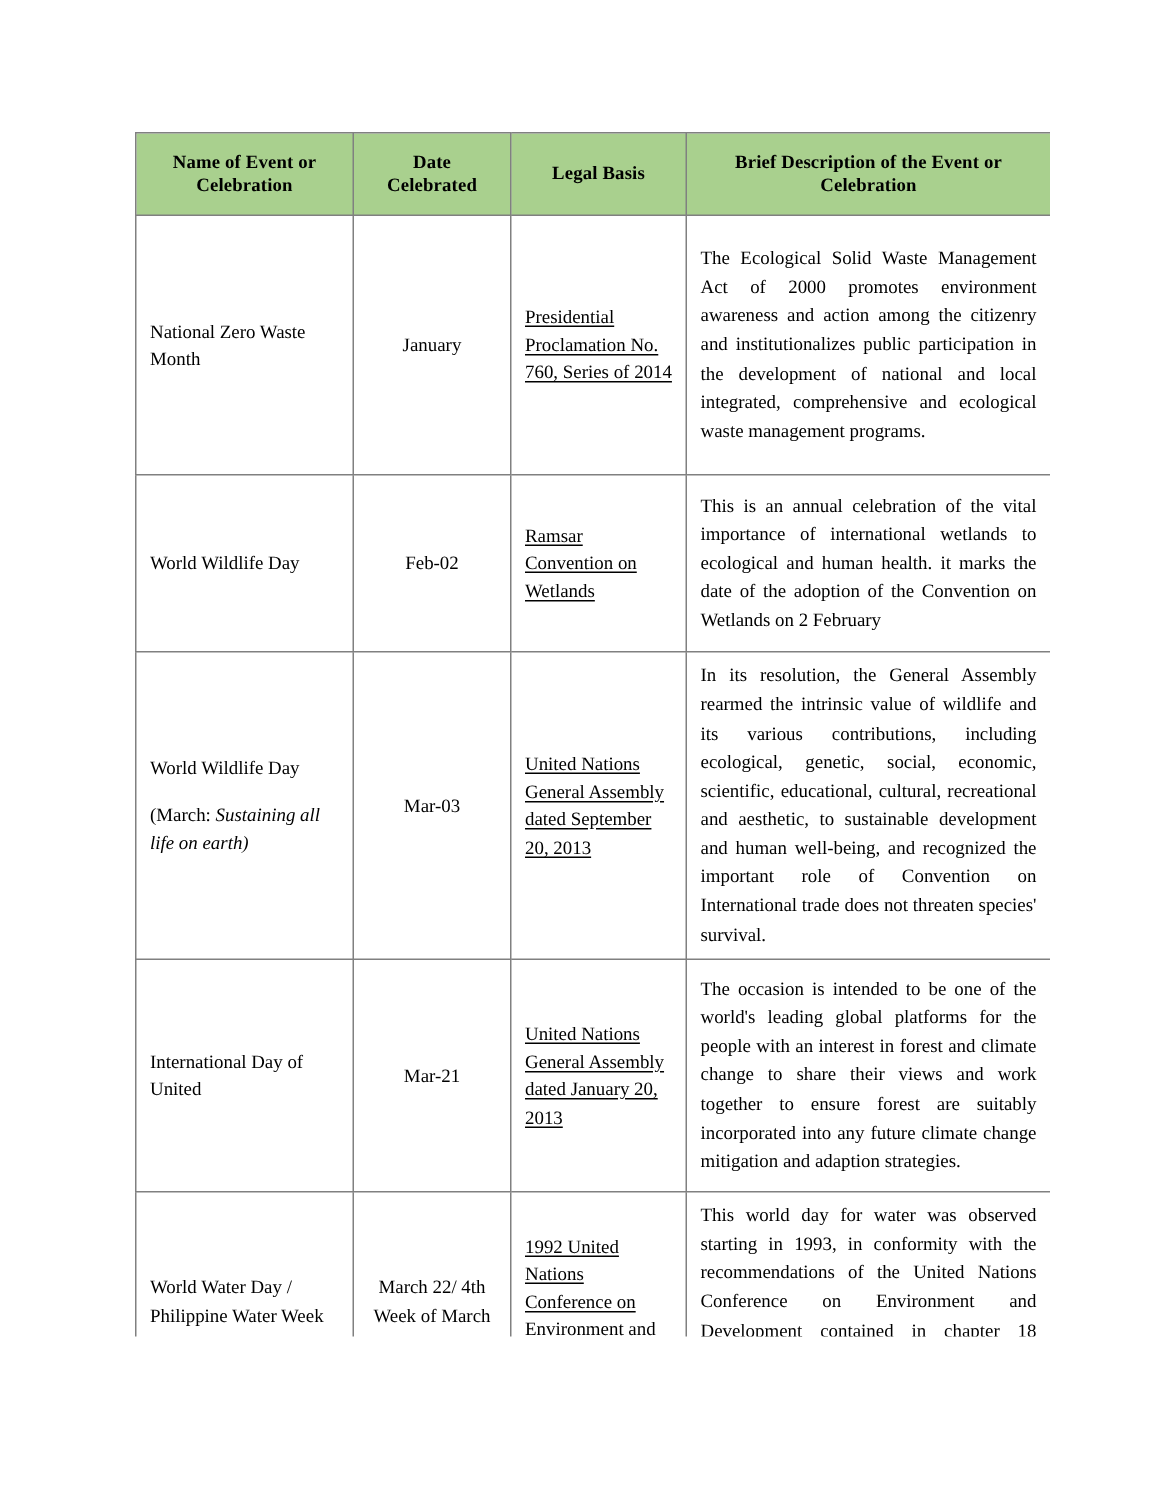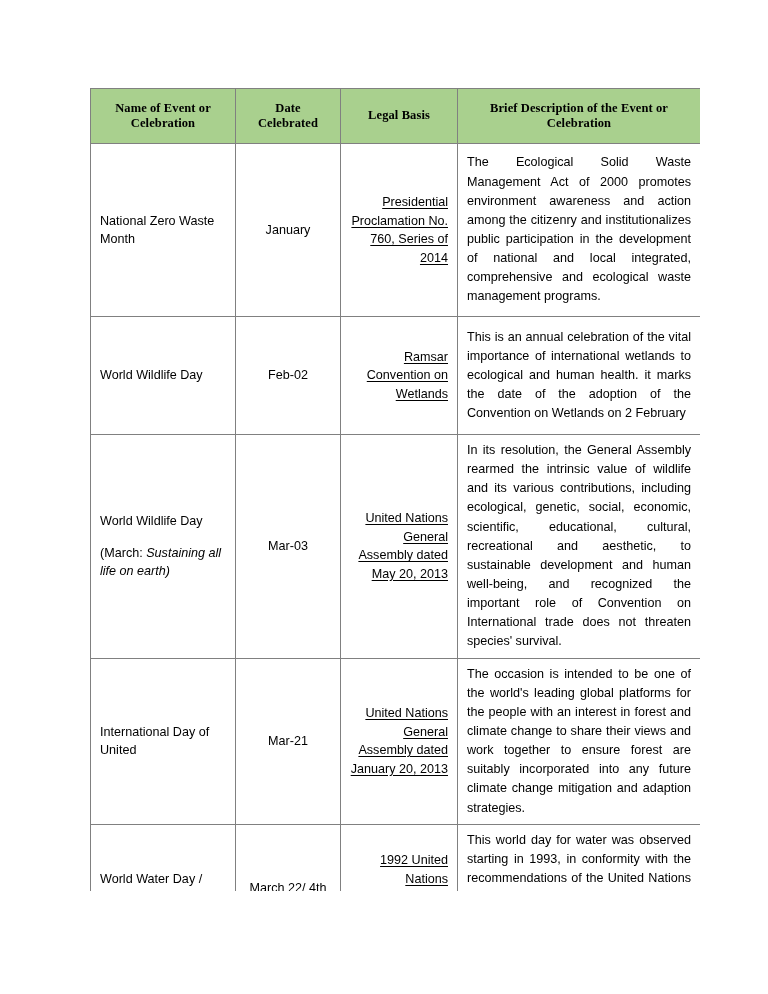--- a/index.html
+++ b/index.html
@@ -65,21 +65,21 @@
     line-height: 1.22;
     text-align: center;
     vertical-align: middle;
     height: 42px;
     padding: 5px 6px;
     letter-spacing: 0.1px;
   }
 
   
   td {
-    font-family: Liberation Sans, sans-serif;
+    font-family: Liberation Serif, serif;
     font-size: 12.6px;
     line-height: 1.47;
   }
 
   td.name {
     text-align: left;
     margin-top: 44px;
   }
   td.name .sub {
     display: block;
@@ -88,21 +88,21 @@
   td.name .ital {
     font-style: italic;
   }
 
   td.date {
     text-align: center;
     padding-left: 12px;
   }
 
   td.legal {
-    text-align: right;
+    text-align: left;
     padding-left: 11px;
   }
   td.legal .u {
     text-decoration: underline;
     text-underline-offset: 2px;
   }
 
   td.desc {
     text-align: justify;
     text-justify: inter-word;
@@ -164,21 +164,21 @@
           <td class="desc mid">This is an annual celebration of the vital importance of international wetlands to ecological and human health. it marks the date of the adoption of the Convention on Wetlands on 2 February</td>
         </tr>
 
         <tr class="r3">
           <td class="name">
             <span>World Wildlife Day</span>
             <span class="sub"><span>(March: </span><span class="ital">Sustaining all life on earth)</span></span>
           </td>
           <td class="date">Mar-03</td>
           <td class="legal">
-            <span class="u">United Nations General Assembly dated May 20, 2013</span>
+            <span class="u">United Nations General Assembly dated September 20, 2013</span>
           </td>
           <td class="desc">In its resolution, the General Assembly rearmed the intrinsic value of wildlife and its various contributions, including ecological, genetic, social, economic, scientific, educational, cultural, recreational and aesthetic, to sustainable development and human well-being, and recognized the important role of Convention on International trade does not threaten species' survival.</td>
         </tr>
 
         <tr class="r4">
           <td class="name">
             <span>International Day of United</span>
           </td>
           <td class="date">Mar-21</td>
           <td class="legal">

